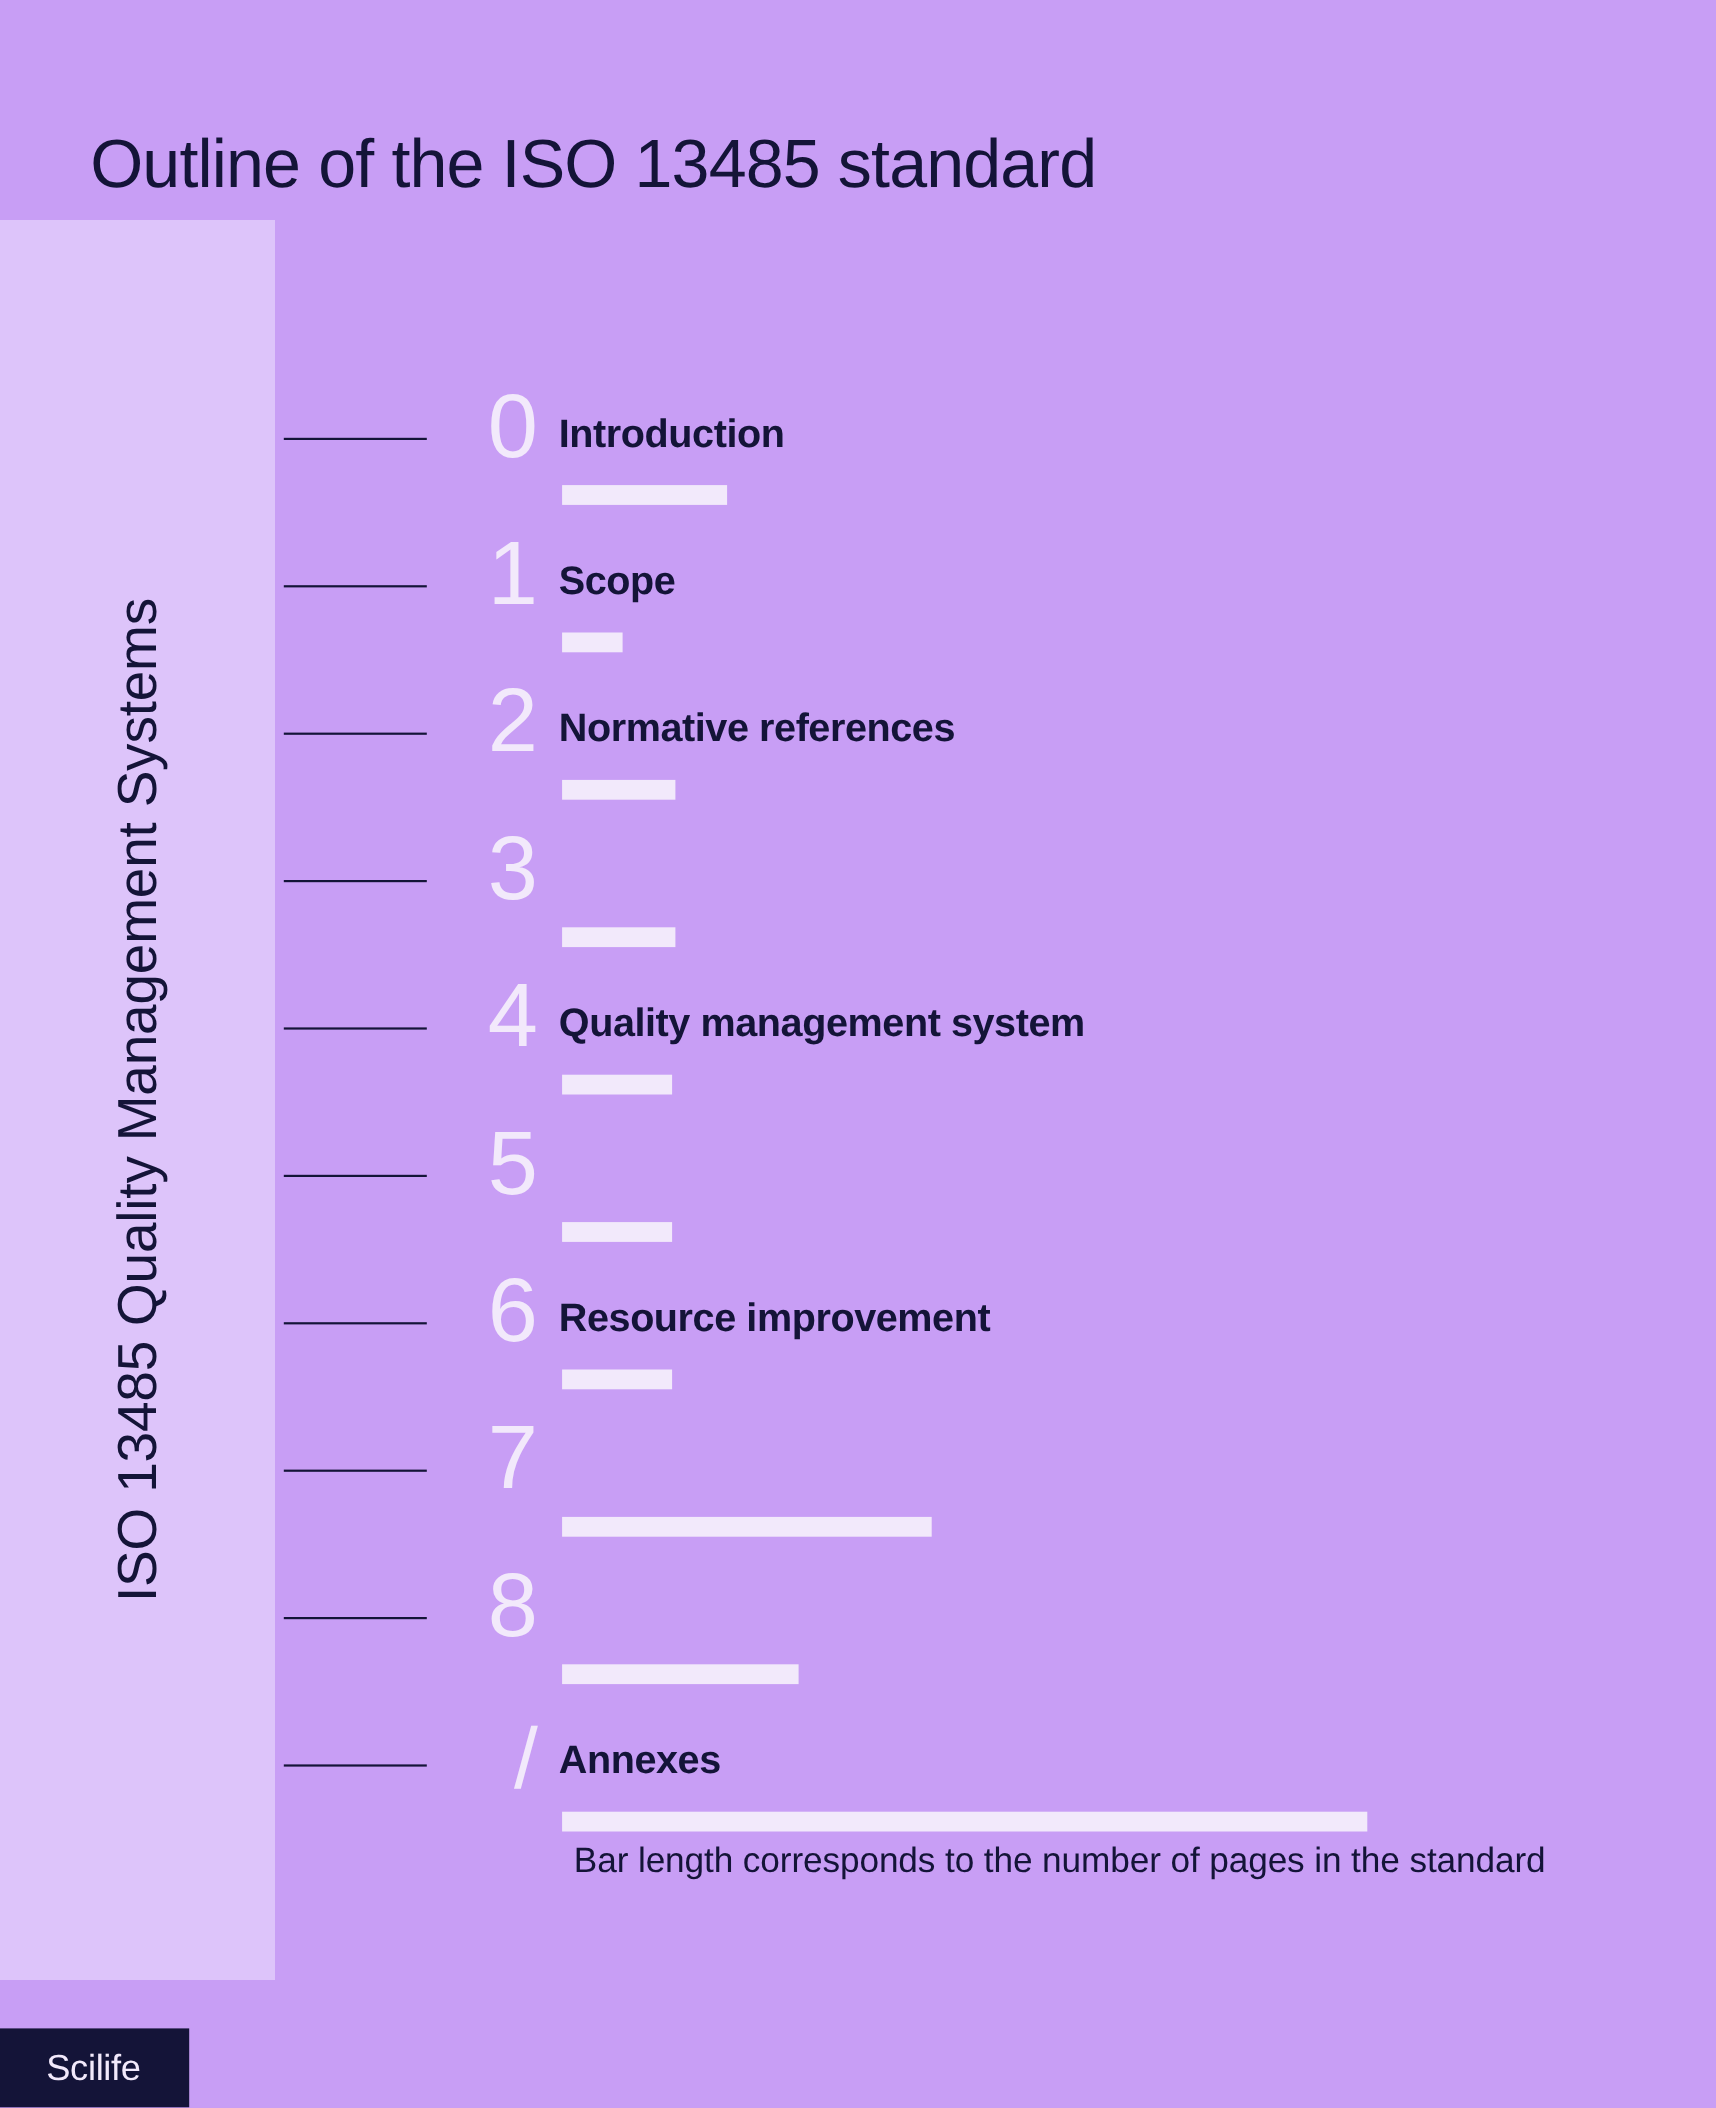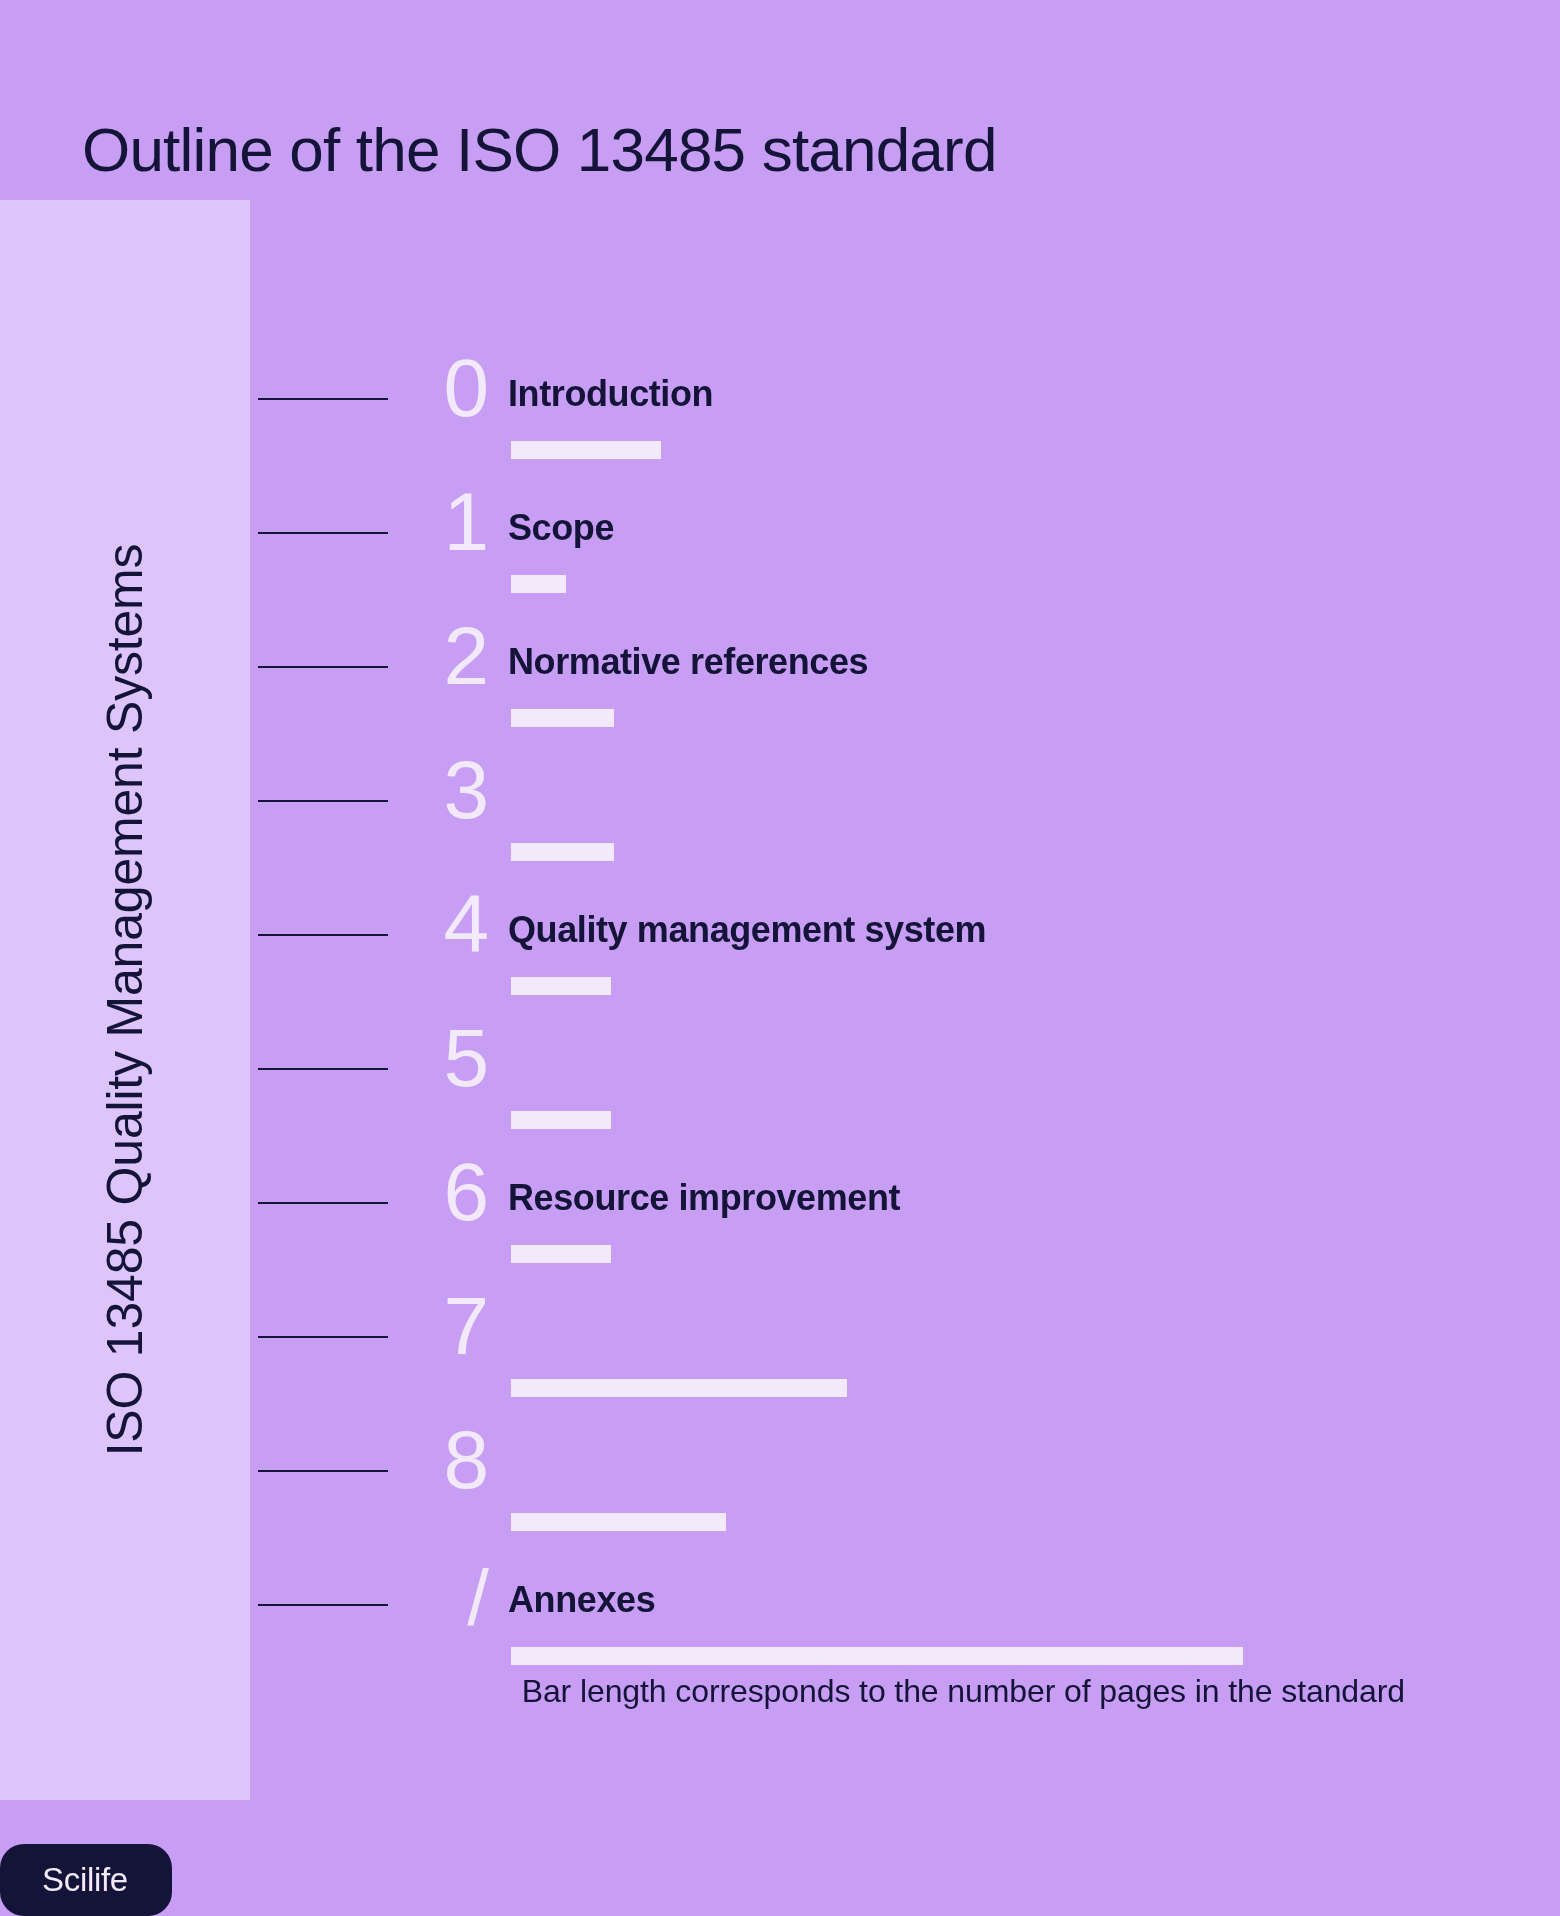--- a/index.html
+++ b/index.html
@@ -132,21 +132,20 @@
   #brand {
     position: absolute;
     left: 0;
     bottom: 0;
     width: 172px;
     height: 72px;
     background: #141438;
     display: flex;
     align-items: center;
     padding-left: 42px;
-    border-radius: 24px;
   }
 
   #brand-name {
     color: #f2e9fb;
     font-size: 33px;
     font-weight: 400;
     letter-spacing: -0.3px;
   }
 </style>
 </head>

